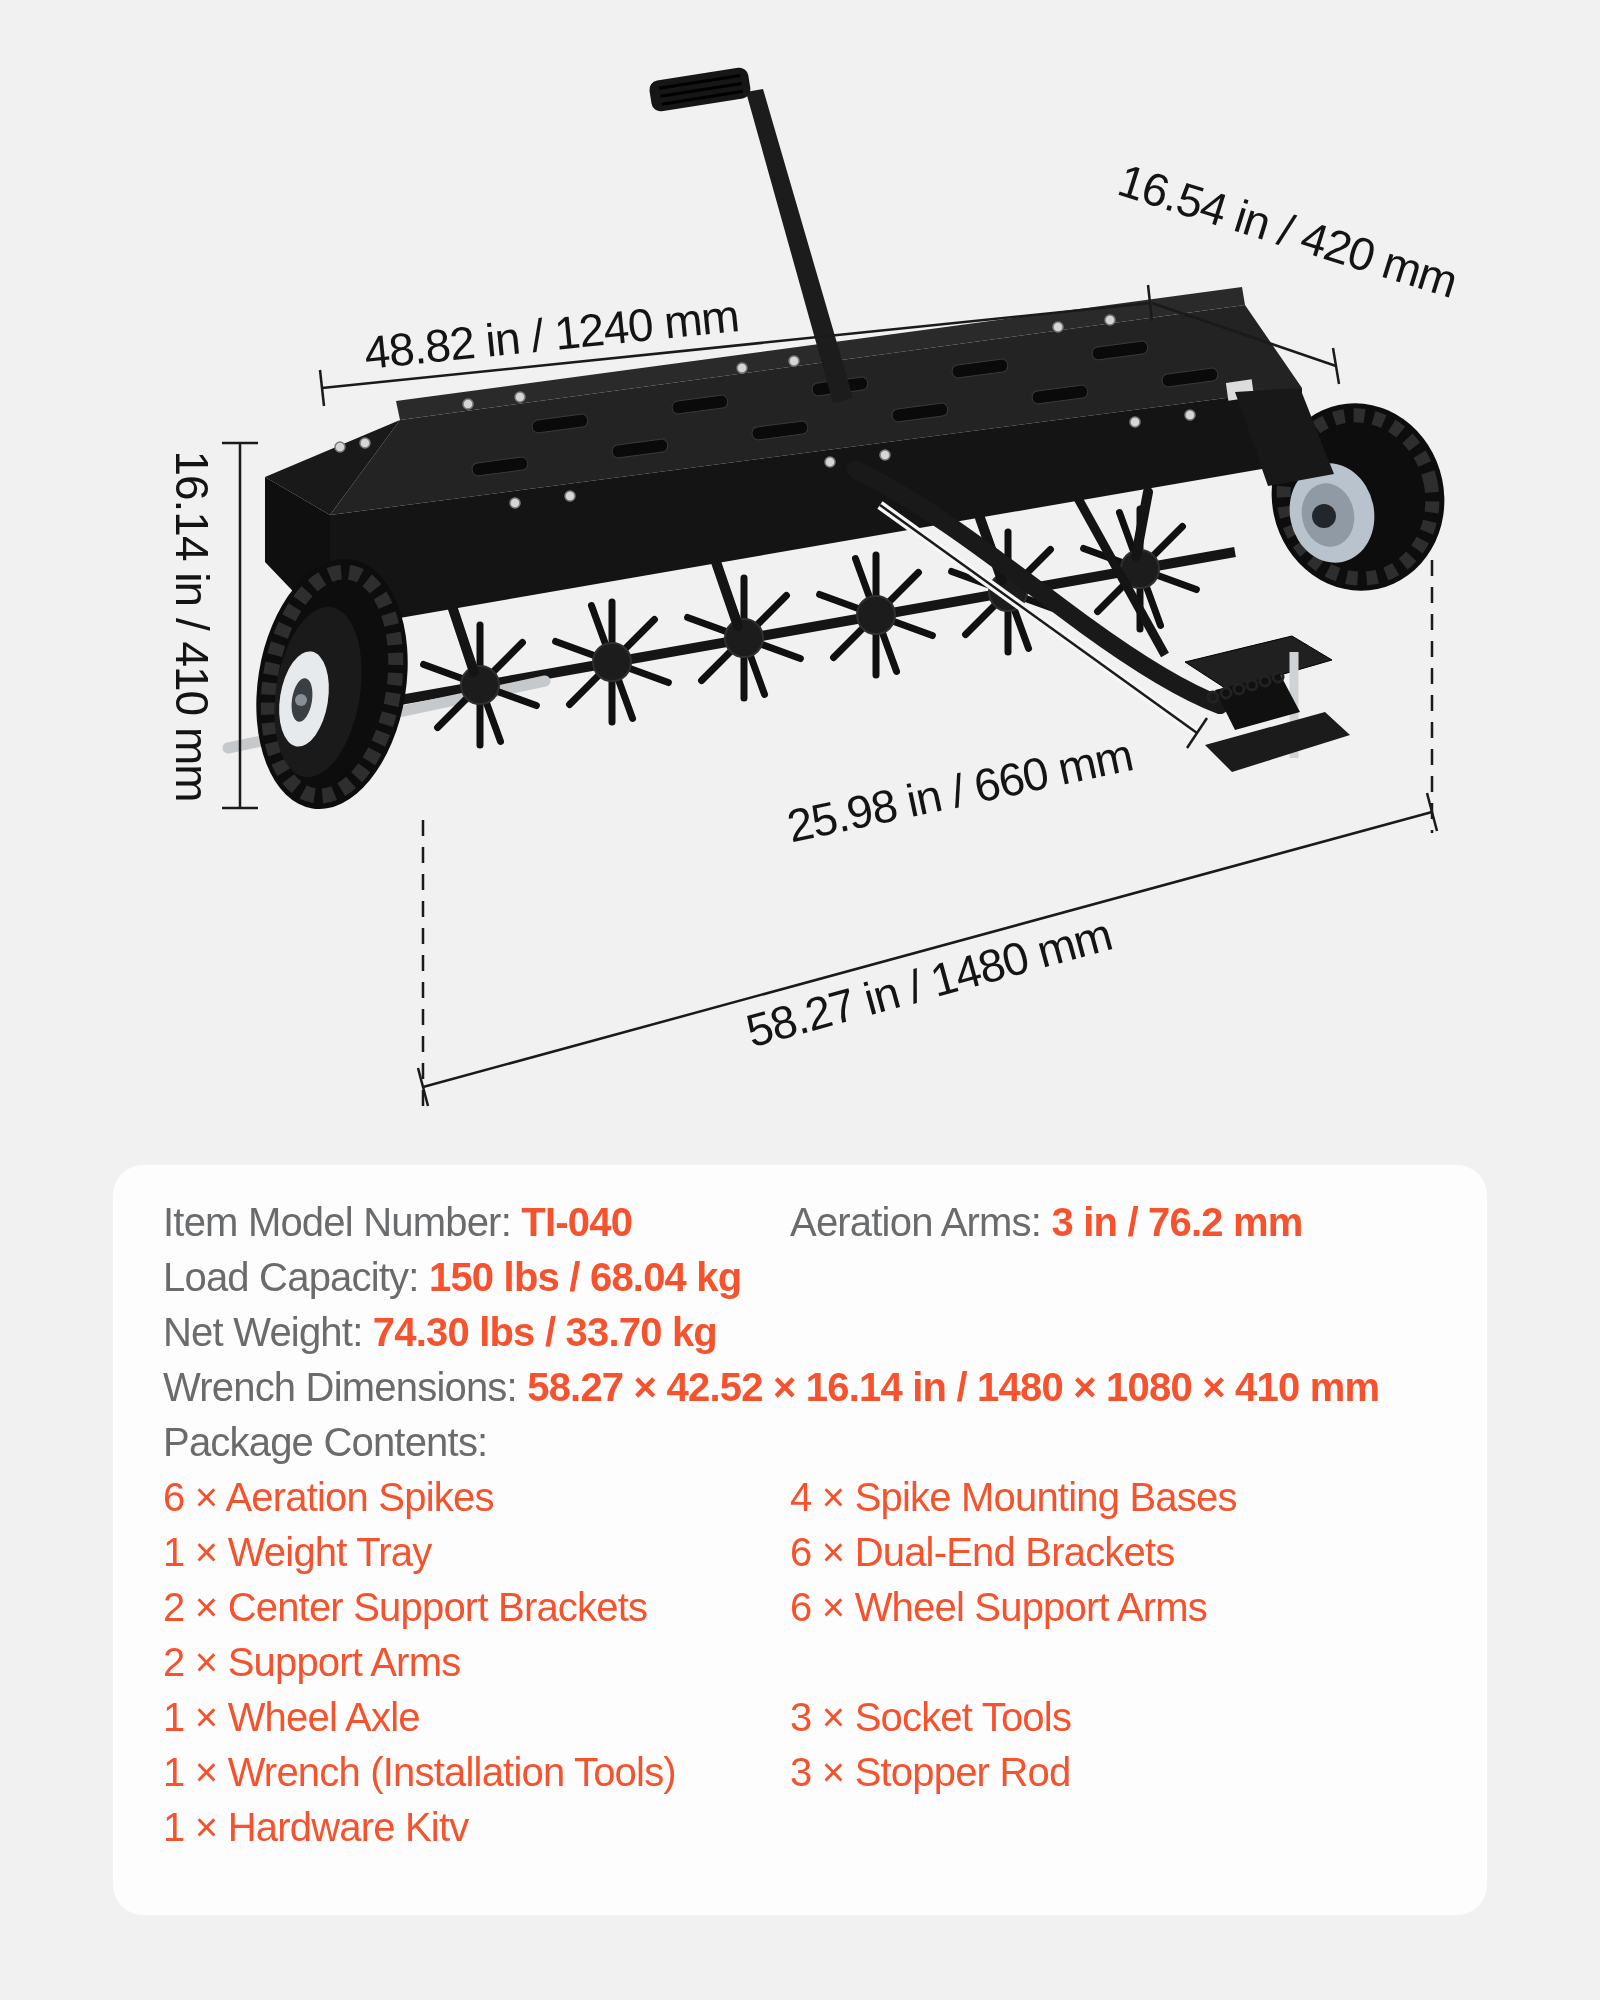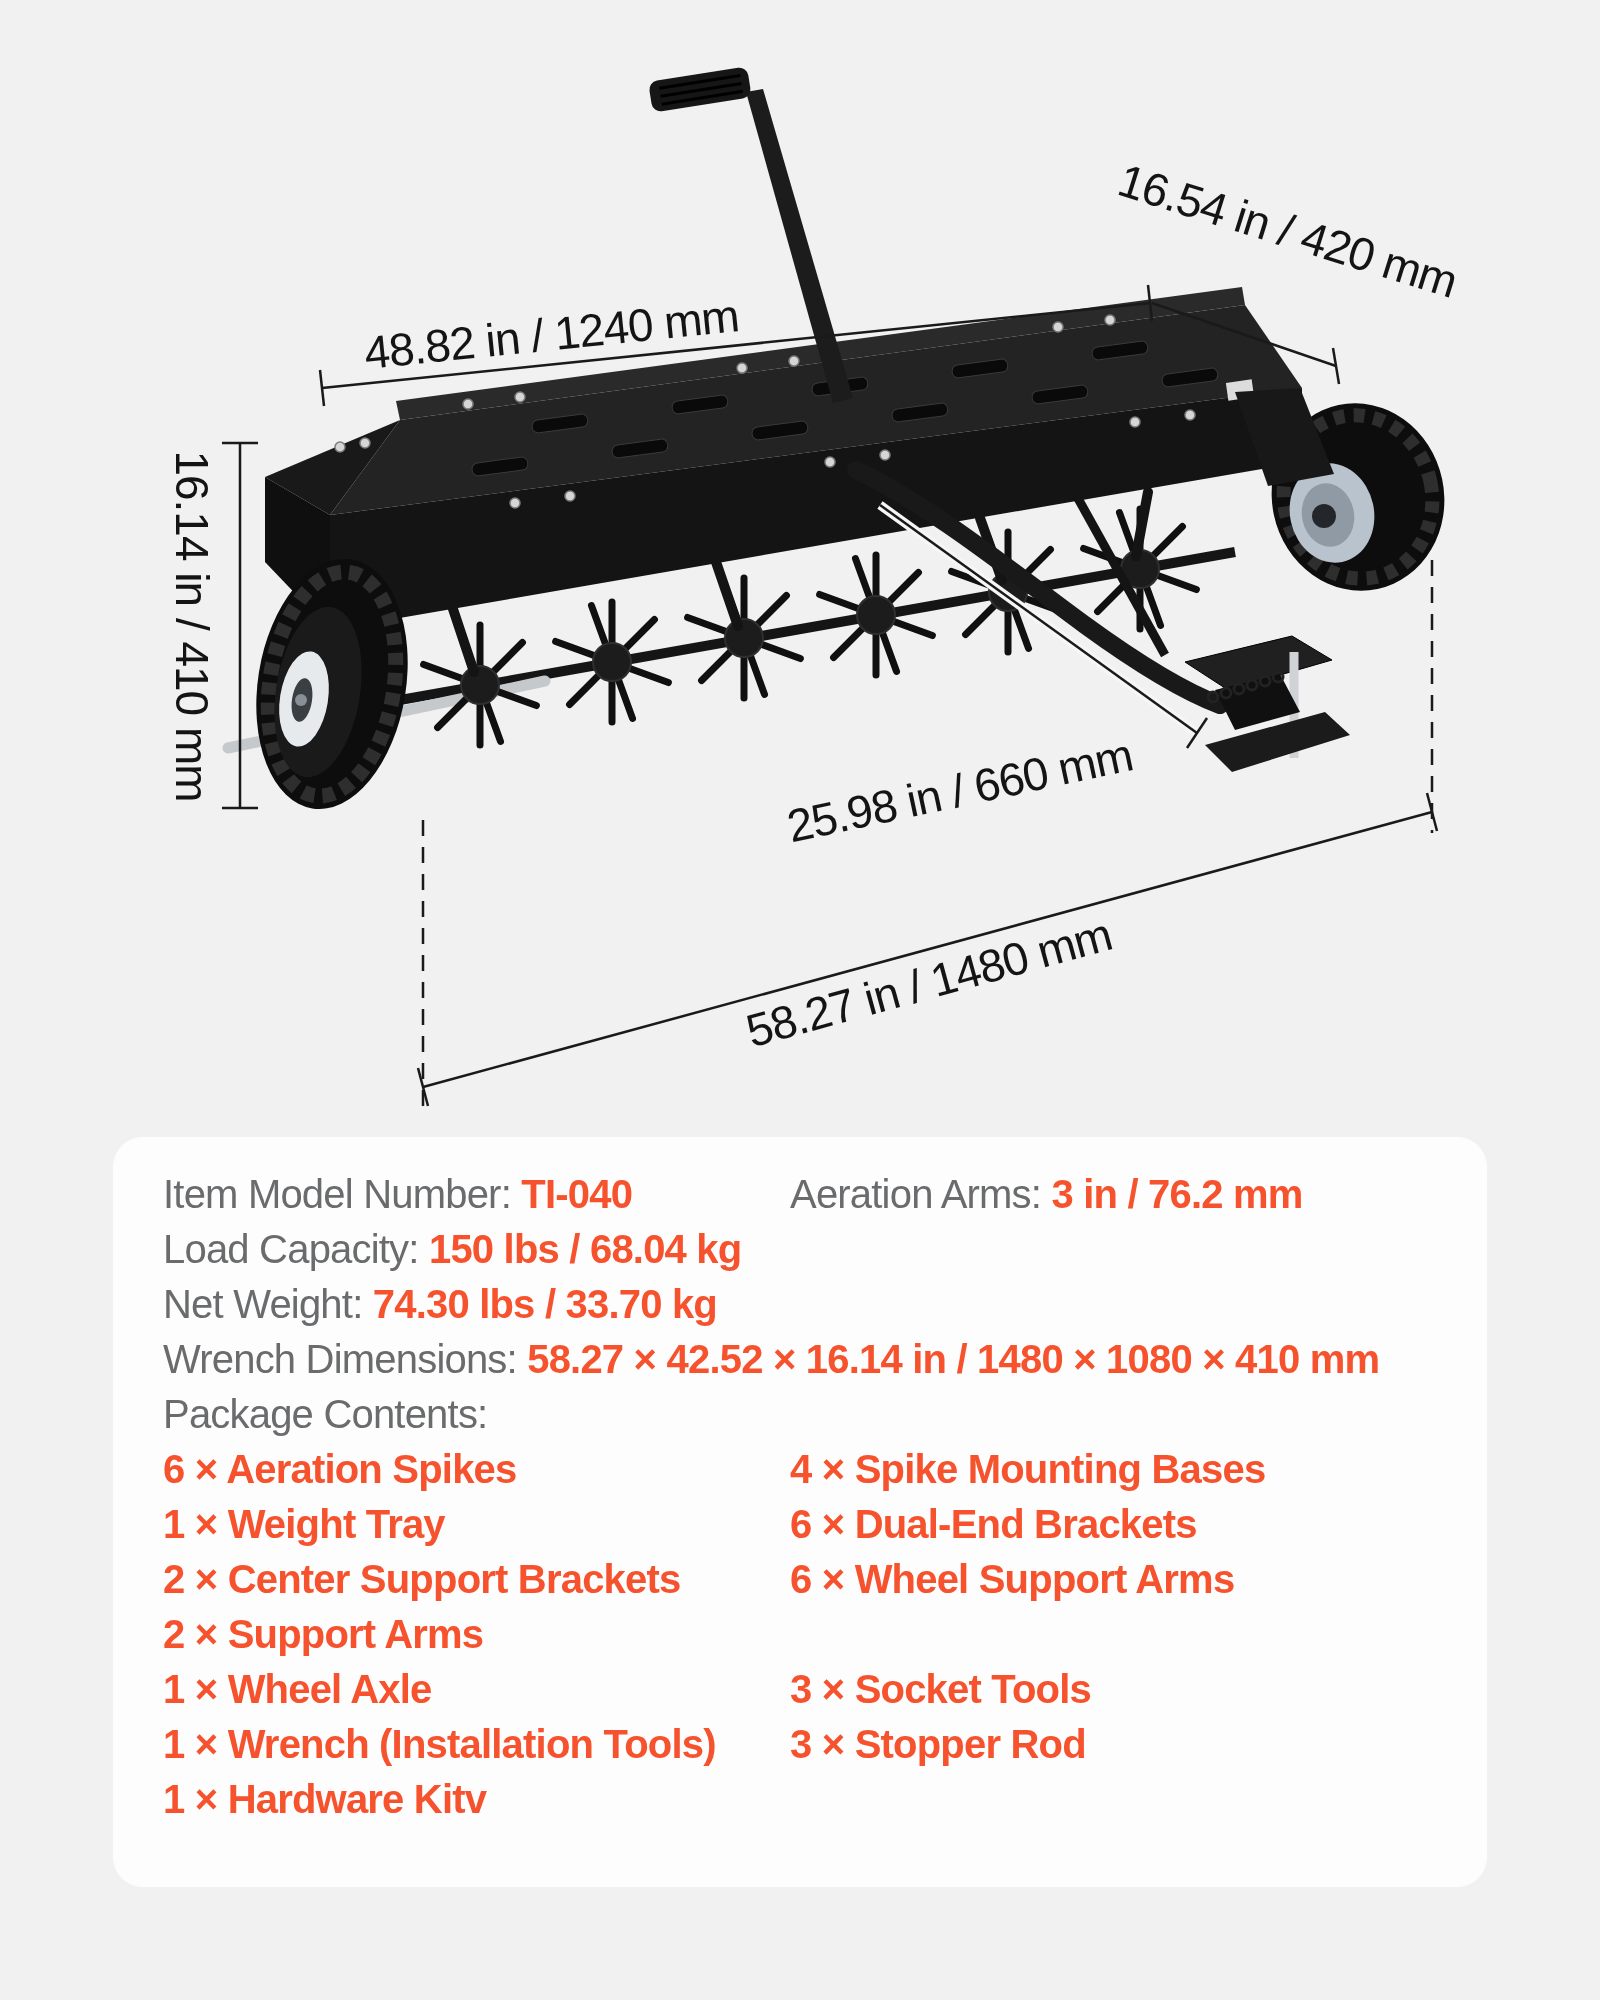--- a/index.html
+++ b/index.html
@@ -9,30 +9,30 @@
     font-family:"Liberation Sans",sans-serif;
   }
   
   #illustration{position:absolute;left:0;top:0;}
   .dimtext{
     font-family:"Liberation Sans",sans-serif;
     font-size:46px;fill:#141414;letter-spacing:-1px;font-weight:400;
   }
   
   .card{
-    position:absolute;left:113px;top:1137px;width:1374px;height:750px;
+    position:absolute;left:113px;top:1165px;width:1374px;height:750px;
     background:#fdfdfd;border-radius:30px;box-sizing:border-box;
     padding:30px 46px 0 50px;
   }
   .row{height:55px;display:flex;align-items:center;white-space:nowrap;}
   .col-l{width:627px;flex:0 0 627px;}
   .col-r{flex:1;}
   .lbl{color:#6a6b6d;font-size:40px;letter-spacing:-0.8px;}
   .val{color:#f5522d;font-size:40px;font-weight:700;letter-spacing:-0.8px;}
-  .pkg{color:#f5522d;font-size:40px;font-weight:700;letter-spacing:-0.8px;}
+  .pkg{color:#f5522d;font-size:40px;font-weight:400;letter-spacing:-0.8px;}
 </style>
 </head>
 <body>
 
 <svg id="illustration" width="1600" height="1125" viewBox="0 0 1600 1125">
 
   <g>
     <line x1="355" y1="708" x2="1235" y2="552" stroke="#151515" stroke-width="10"></line>
     <line x1="228" y1="748" x2="545" y2="681" stroke="#c6c9cc" stroke-width="11" stroke-linecap="round"></line>
   </g>

